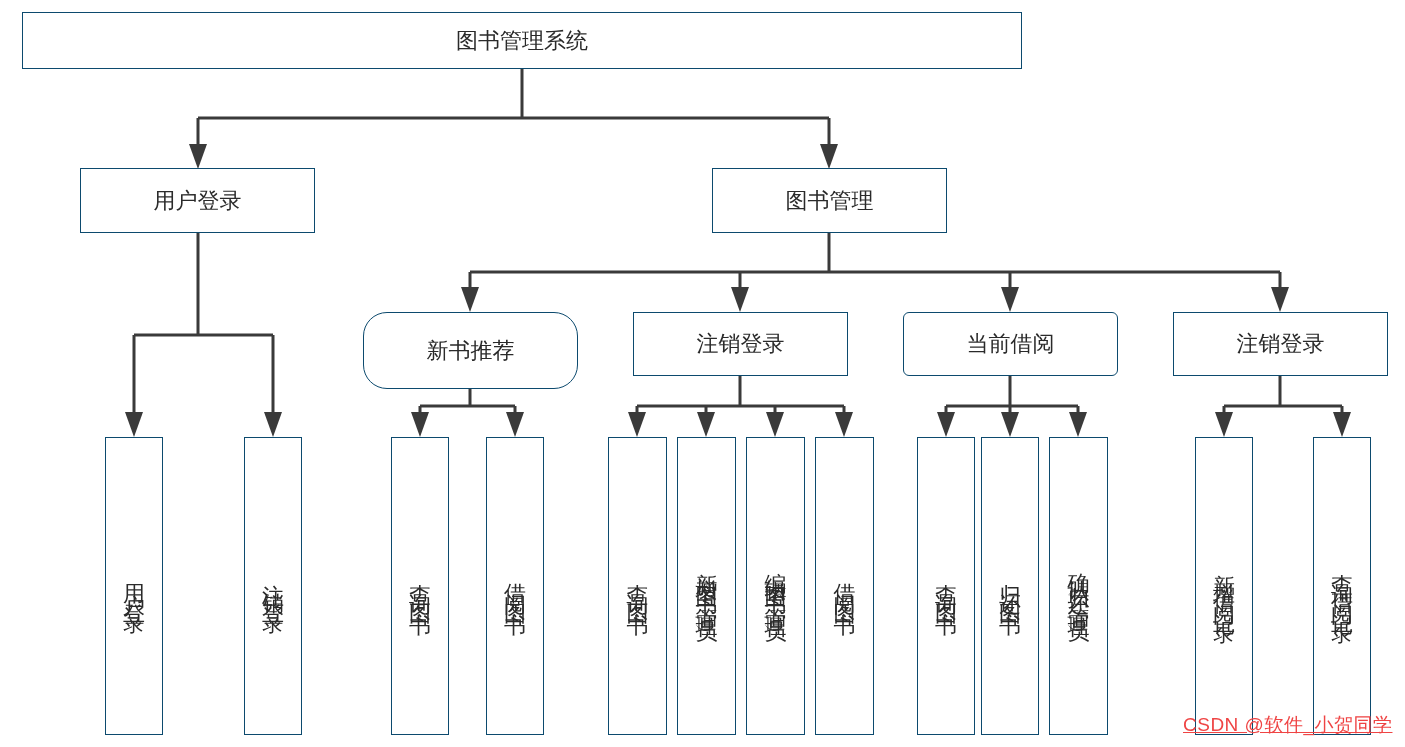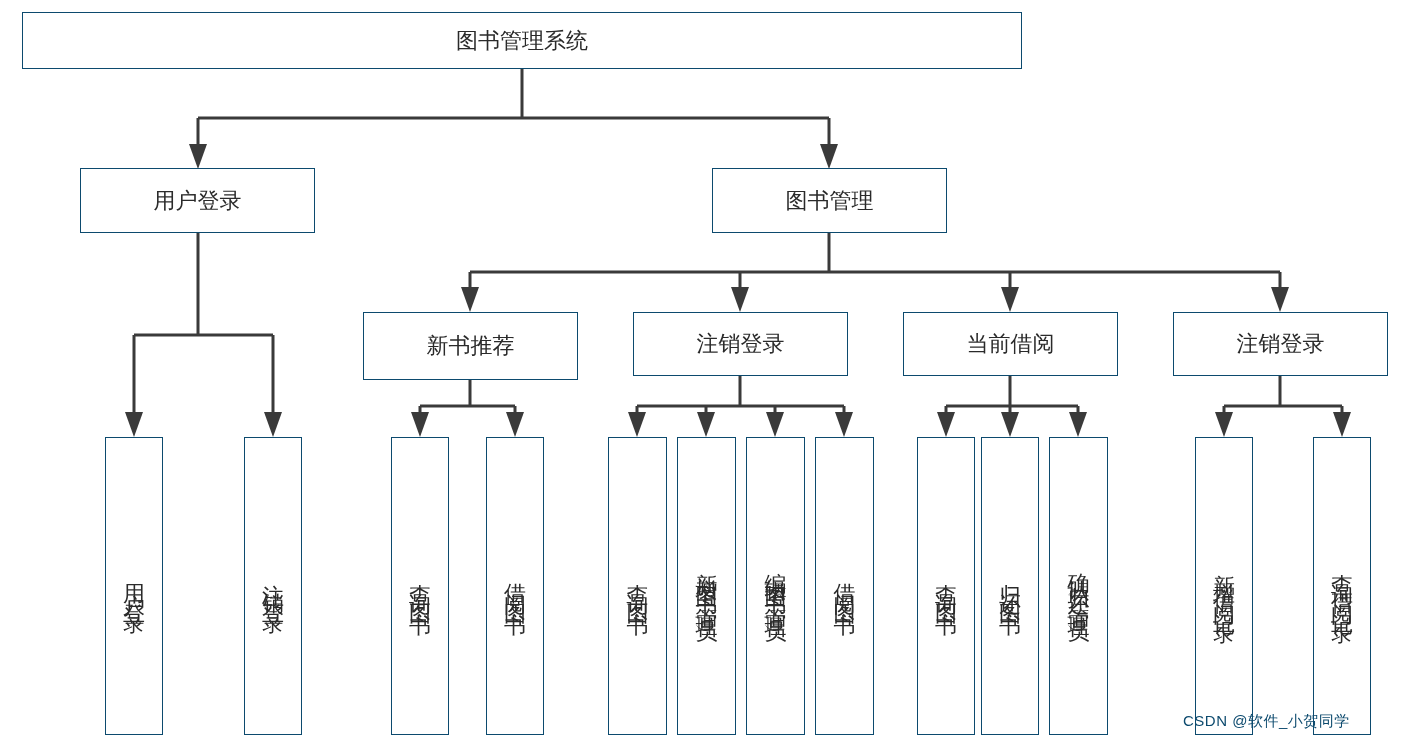--- a/index.html
+++ b/index.html
@@ -35,25 +35,26 @@
     writing-mode: vertical-rl;
     text-orientation: mixed;
     letter-spacing: 10px;
     line-height: 1;
     white-space: nowrap;
   }
   .watermark {
     position: absolute;
     left: 1183px;
     top: 712px;
-    font-size: 15px;
-    color: #0c4a6e;
+    font-size: 19px;
+    color: #ef4444;
     z-index: 5;
     letter-spacing: 0.5px;
     white-space: nowrap;
+    text-decoration: underline;
   }
 </style>
 </head>
 <body>
 
 <div class="canvas">
 
   <svg class="wires" viewBox="0 0 1405 747" xmlns="http://www.w3.org/2000/svg">
     <g stroke="#3a3a3a" stroke-width="3" fill="none">
 
@@ -99,23 +100,23 @@
       <polygon points="1215,412 1233,412 1224,437"></polygon>
       <polygon points="1333,412 1351,412 1342,437"></polygon>
     </g>
   </svg>
 
   <div class="box" style="left:22px; top:12px; width:1000px; height:57px;">图书管理系统</div>
 
   <div class="box" style="left:80px; top:168px; width:235px; height:65px;">用户登录</div>
   <div class="box" style="left:712px; top:168px; width:235px; height:65px;">图书管理</div>
 
-  <div class="box" style="left:363px; top:312px; width:215px; height:68px;">新书推荐</div>
+  <div class="box" style="left:363px; top:312px; width:215px; height:77px;border-radius:24px;">新书推荐</div>
   <div class="box" style="left:633px; top:312px; width:215px; height:64px;">注销登录</div>
-  <div class="box" style="left:903px; top:312px; width:215px; height:64px;">当前借阅</div>
+  <div class="box" style="left:903px; top:312px; width:215px; height:64px;border-radius:6px;">当前借阅</div>
   <div class="box" style="left:1173px; top:312px; width:215px; height:64px;">注销登录</div>
 
   <div class="box" style="left:105px; top:437px; width:58px; height:298px;">
     <span class="vtext">用户登录</span>
   </div>
   <div class="box" style="left:244px; top:437px; width:58px; height:298px;">
     <span class="vtext">注销登录</span>
   </div>
 
   <div class="box" style="left:391px; top:437px; width:58px; height:298px;">

